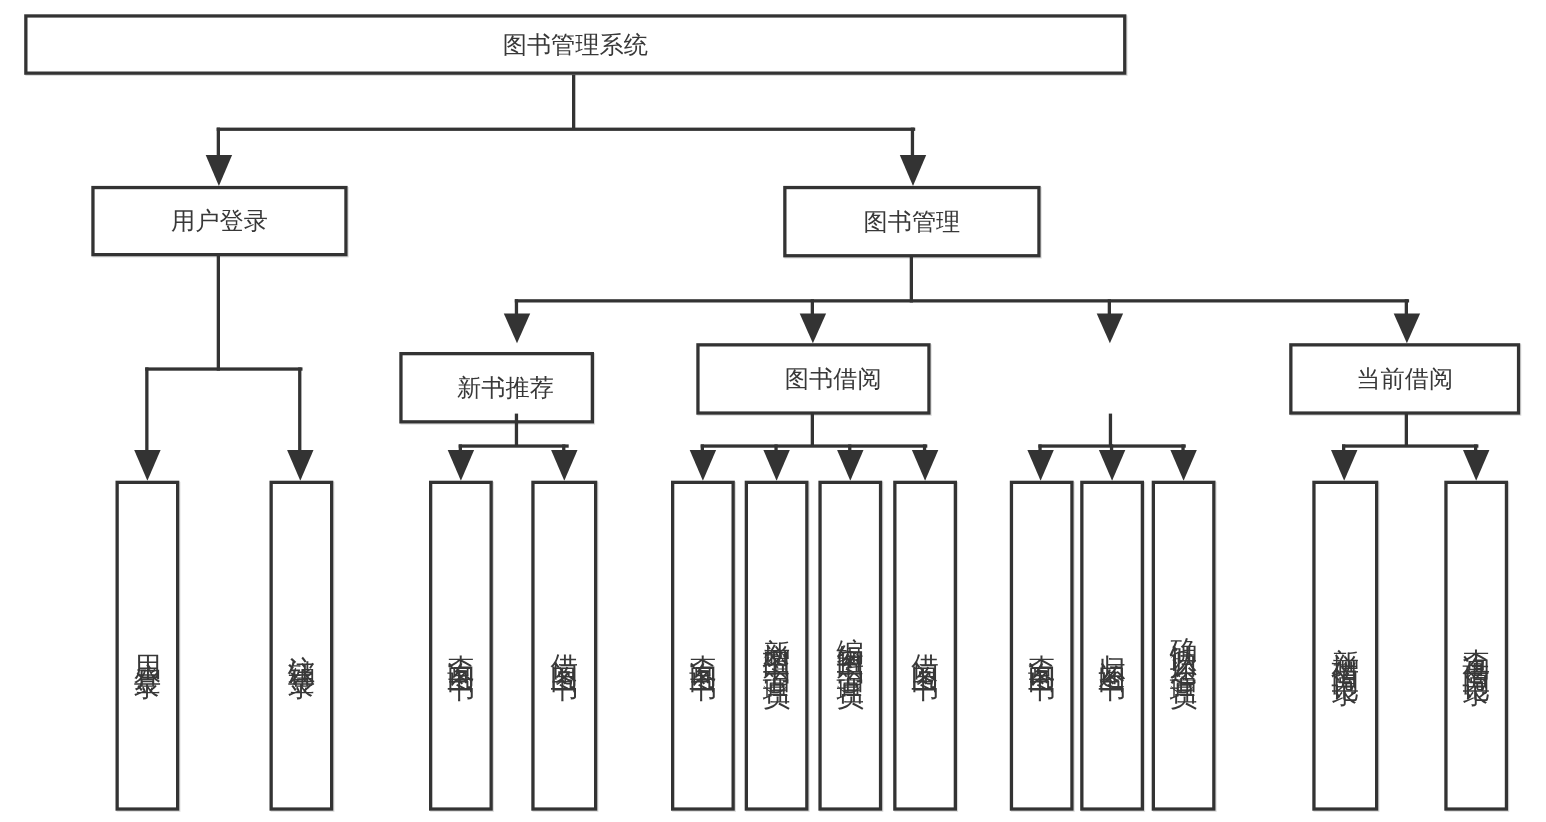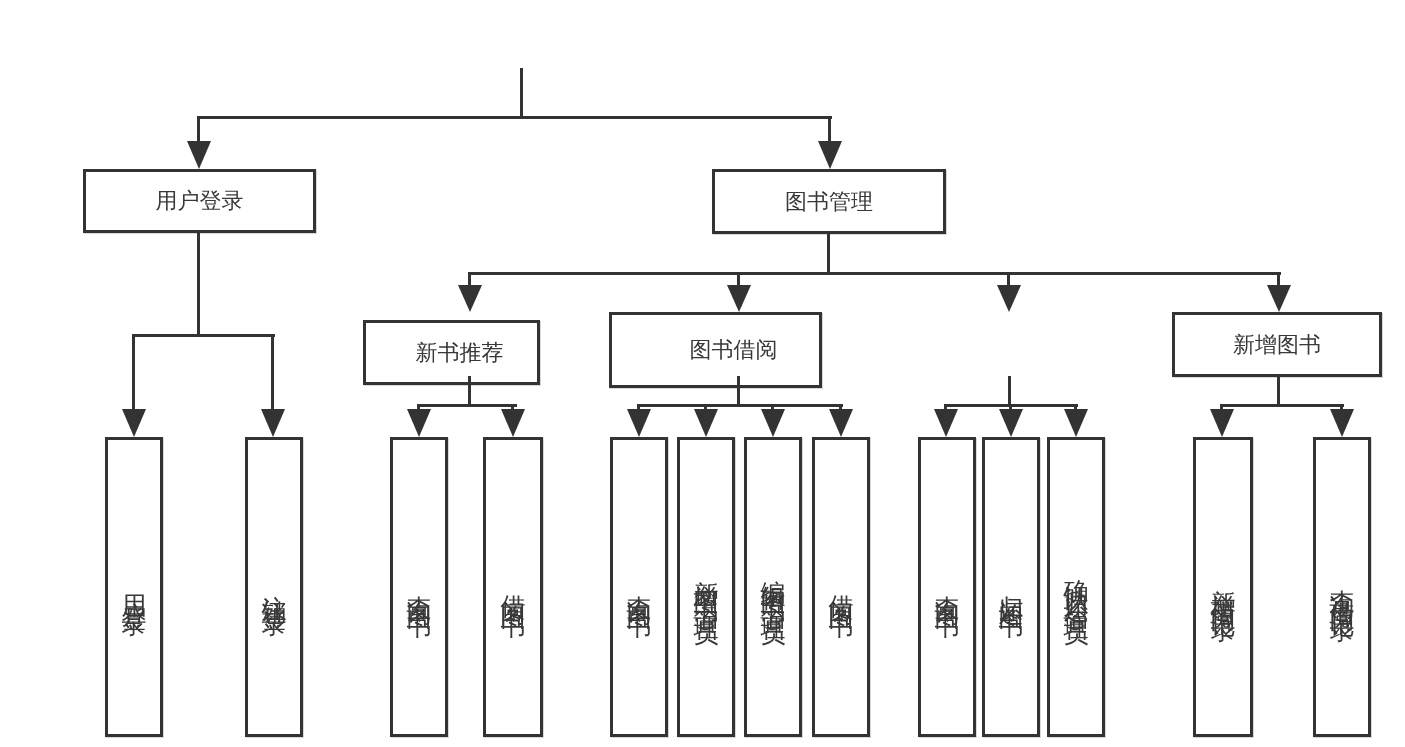--- a/index.html
+++ b/index.html
@@ -43,20 +43,21 @@
     font-size:19px;
     color:var(--watermark,#b3b3b3);
     letter-spacing:1px;
   }
 </style>
 </head>
 <body>
 
 <div class="canvas">
 
+  <div class="box" style="left:22px;top:13px;width:1002px;height:55px;">图书管理系统</div>
 
   <div class="vline" style="left:520px;top:68px;height:49px;"></div>
   <div class="hline" style="left:197px;top:116px;width:635px;"></div>
   <div class="vline" style="left:197px;top:116px;height:28px;"></div>
   <div class="tri" style="left:187px;top:141px;"></div>
   <div class="vline" style="left:828px;top:116px;height:28px;"></div>
   <div class="tri" style="left:818px;top:141px;"></div>
 
   <div class="box" style="left:83px;top:169px;width:233px;height:64px;">用户登录</div>
   <div class="box" style="left:712px;top:169px;width:234px;height:65px;">图书管理</div>
@@ -73,22 +74,22 @@
   <div class="vline" style="left:468px;top:272px;height:16px;"></div>
   <div class="tri tri-s" style="left:458px;top:285px;"></div>
   <div class="vline" style="left:737px;top:272px;height:16px;"></div>
   <div class="tri tri-s" style="left:727px;top:285px;"></div>
   <div class="vline" style="left:1007px;top:272px;height:16px;"></div>
   <div class="tri tri-s" style="left:997px;top:285px;"></div>
   <div class="vline" style="left:1277px;top:272px;height:16px;"></div>
   <div class="tri tri-s" style="left:1267px;top:285px;"></div>
 
   <div class="box" style="left:363px;top:320px;width:177px;height:65px;padding-left:16px;">新书推荐</div>
-  <div class="box" style="left:609px;top:312px;width:213px;height:76px;padding-left:36px;">图书借阅</div>
-  <div class="box" style="left:1172px;top:312px;width:210px;height:65px;">新增图书</div>
+  <div class="box" style="left:633px;top:312px;width:213px;height:65px;padding-left:36px;">图书借阅</div>
+  <div class="box" style="left:1172px;top:312px;width:210px;height:65px;">当前借阅</div>
 
   <div class="vline" style="left:468px;top:376px;height:30px;"></div>
   <div class="vline" style="left:737px;top:376px;height:30px;"></div>
   <div class="vline" style="left:1008px;top:376px;height:30px;"></div>
   <div class="vline" style="left:1277px;top:376px;height:30px;"></div>
 
   <div class="hline" style="left:417px;top:404px;width:100px;"></div>
   <div class="hline" style="left:637px;top:404px;width:206px;"></div>
   <div class="hline" style="left:944px;top:404px;width:134px;"></div>
   <div class="hline" style="left:1220px;top:404px;width:124px;"></div>

